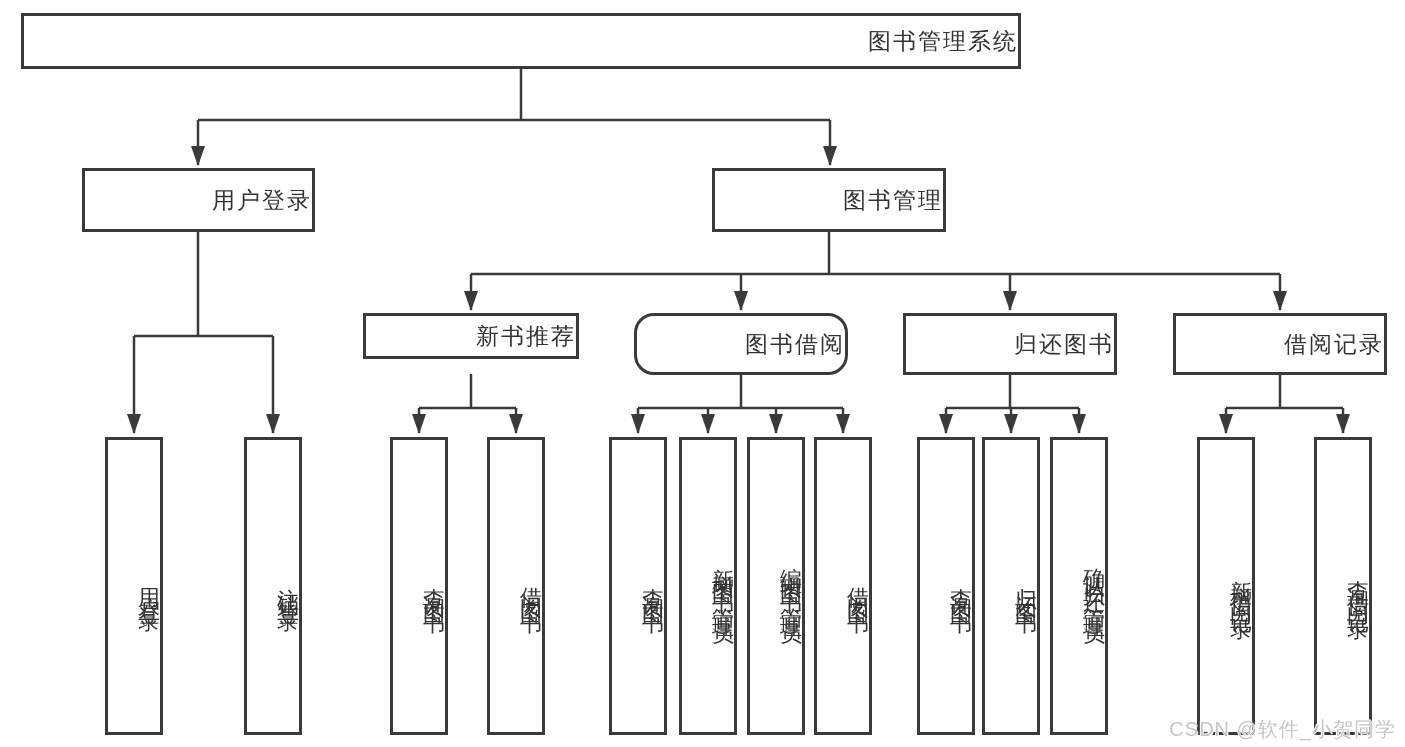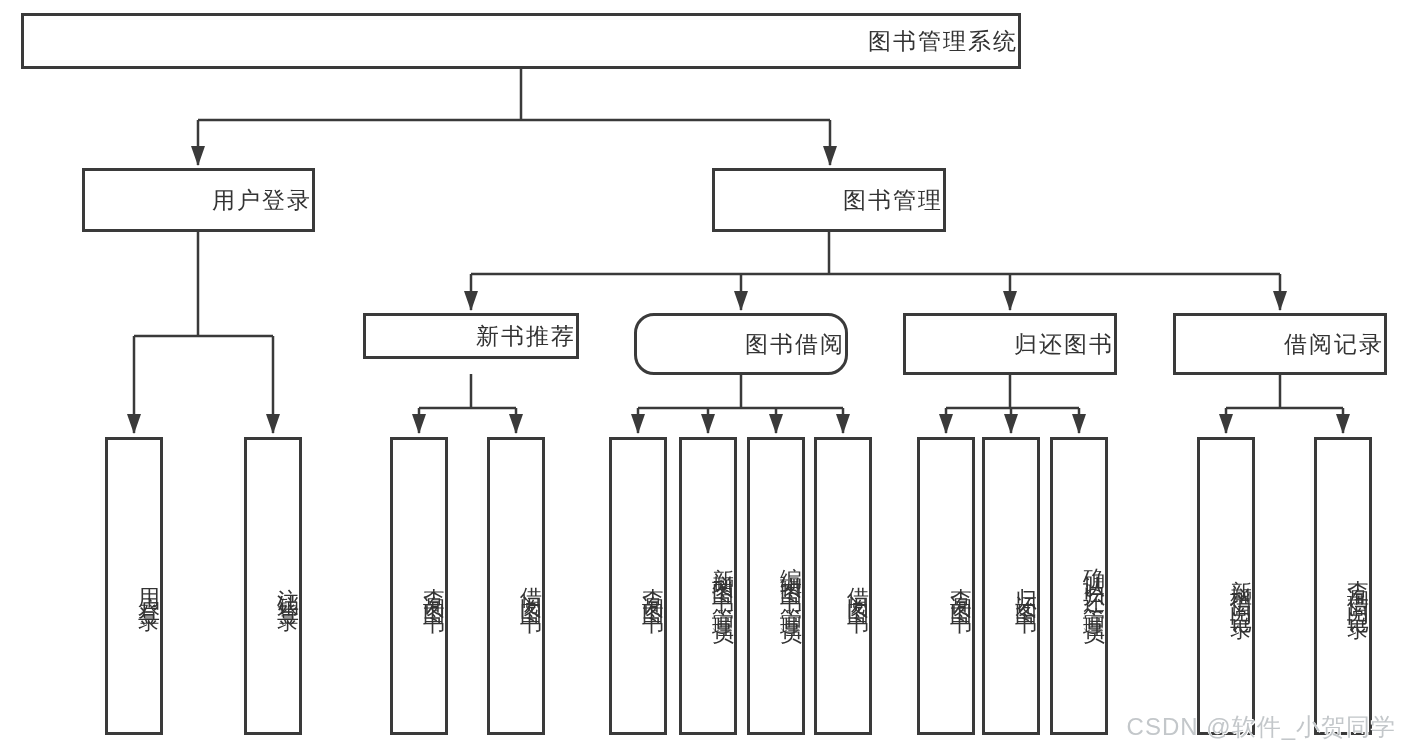--- a/index.html
+++ b/index.html
@@ -35,21 +35,21 @@
     text-orientation: mixed;
     font-size: 22px;
     letter-spacing: 8px;
     line-height: 1;
     white-space: nowrap;
   }
   .watermark {
     position: absolute;
     right: 9px;
     bottom: 4px;
-    font-size: 24px;
+    font-size: 20px;
     letter-spacing: 1px;
     color: #c3c7ca;
     text-shadow: 1px 1px 0 #ffffff, -1px -1px 0 #ffffff;
     z-index: 5;
   }
 </style>
 </head>
 <body>
 
 <div class="canvas">

